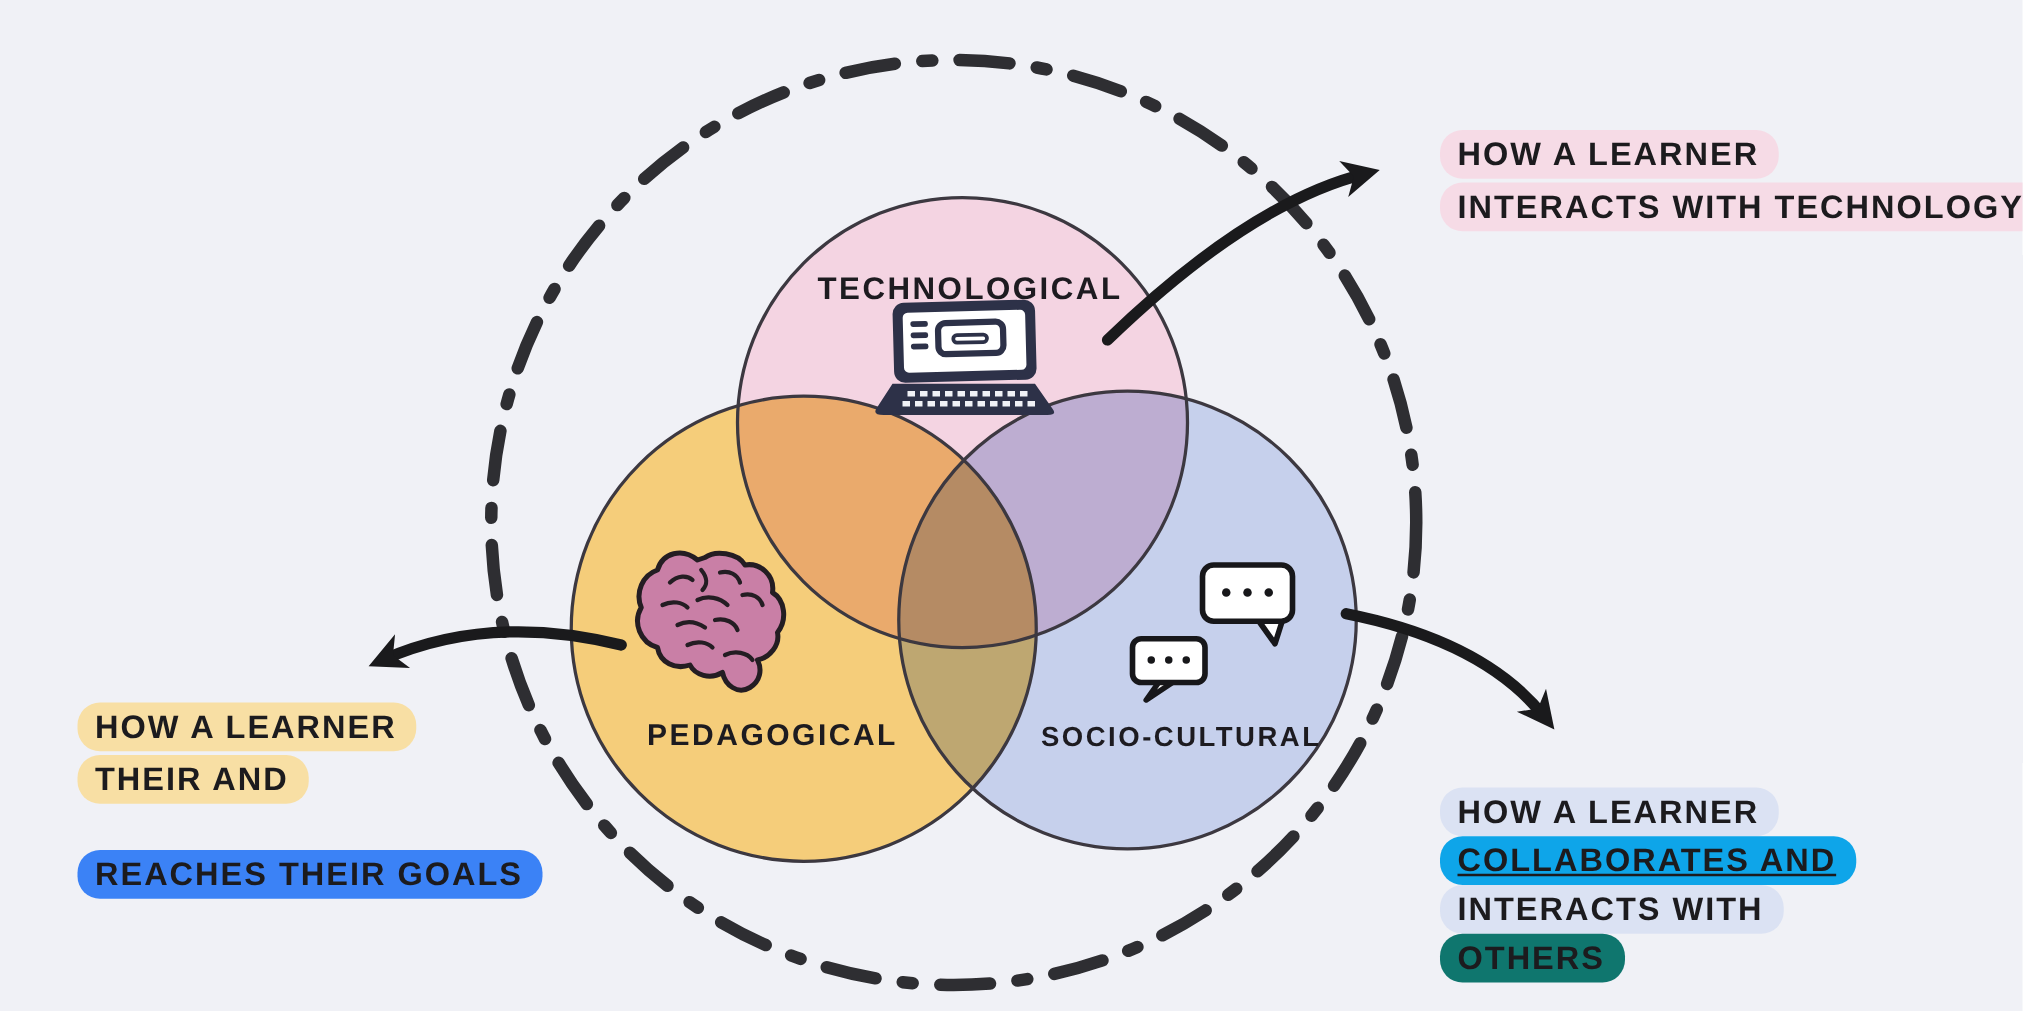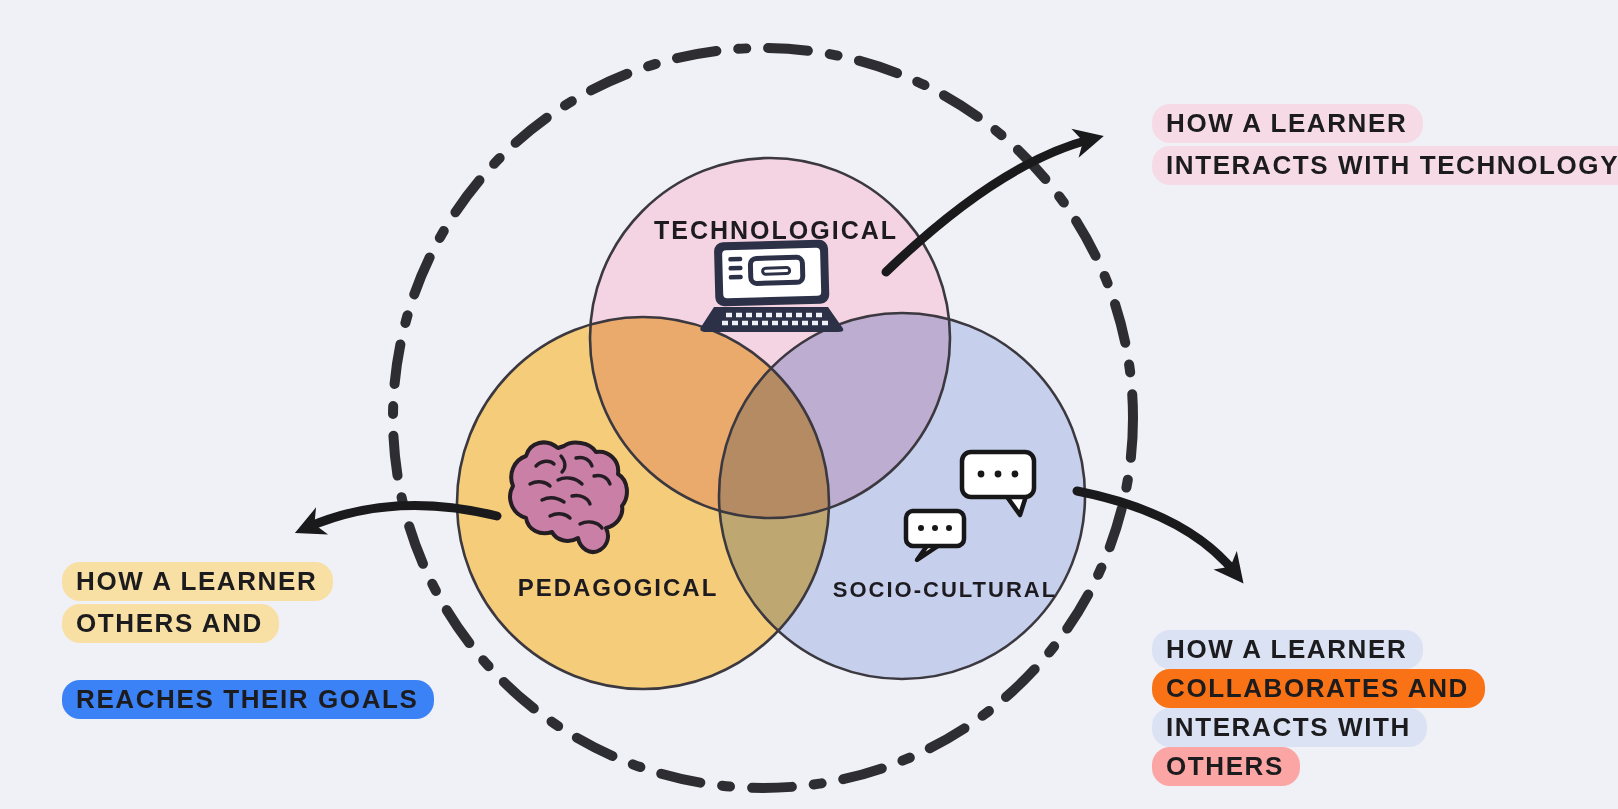--- a/index.html
+++ b/index.html
@@ -125,24 +125,24 @@
     </g>
   </svg>
 
   <div class="ann" id="ann-tech" style="left:1152px; top:104px;">
     <span class="pill" style="background-color: rgb(246, 219, 230);">HOW A LEARNER</span>
     <span class="pill" style="background-color: rgb(246, 219, 230);">INTERACTS WITH TECHNOLOGY</span>
   </div>
 
   <div class="ann" id="ann-ped" style="left:62px; top:562px;">
     <span class="pill" style="background-color: rgb(248, 223, 164);">HOW A LEARNER</span>
-    <span class="pill" style="background-color: rgb(248, 223, 164);">OTHERS AND</span>
+    <span class="pill" style="background-color: rgb(248, 223, 164);">THEIR AND</span>
     <span class="pill" style="background-color: #3b82f6; margin-top: 34px;">REACHES THEIR GOALS</span>
   </div>
 
   <div class="ann" id="ann-soc" style="left:1152px; top:630px;">
     <span class="pill" style="background-color: rgb(219, 226, 243);">HOW A LEARNER</span>
-    <span class="pill" style="background-color: #f97316;">COLLABORATES AND</span>
+    <span class="pill" style="background-color: #0ea5e9; text-decoration: underline;">COLLABORATES AND</span>
     <span class="pill" style="background-color: rgb(219, 226, 243); text-align: right;">INTERACTS WITH</span>
-    <span class="pill" style="background-color: #fca5a5; text-align: center;">OTHERS</span>
+    <span class="pill" style="background-color: #0f766e; text-align: center;">OTHERS</span>
   </div>
 
 </div>
 
 </body></html>

